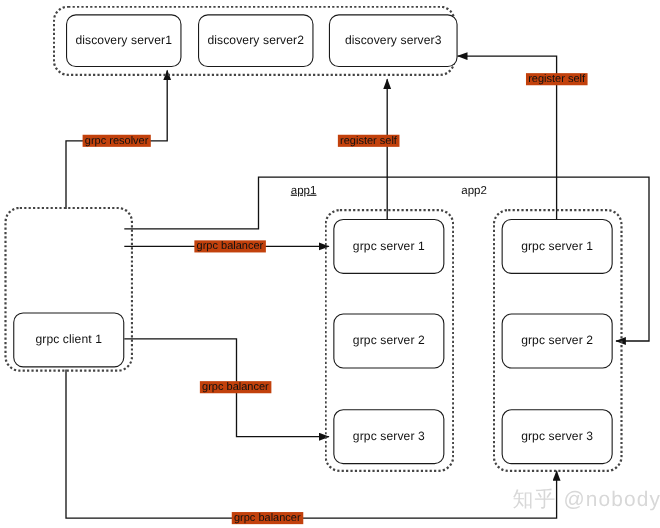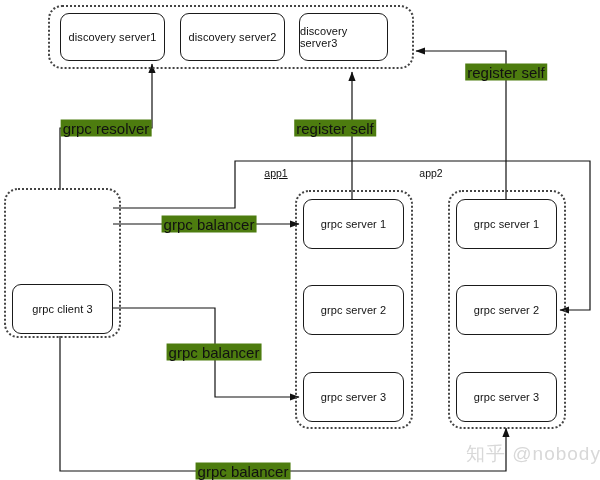--- a/index.html
+++ b/index.html
@@ -3,21 +3,21 @@
 <meta charset="utf-8">
 <style>
   html,body{margin:0;padding:0;background:#ffffff;}
   body{width:600px;height:480px;position:relative;overflow:hidden;
        font-family:"Liberation Sans",sans-serif;color:#000;}
   #canvas{position:absolute;left:0;top:0;width:600px;height:480px;border-radius:17px;}
   svg{position:absolute;left:0;top:0;width:600px;height:480px;}
   .grp{position:absolute;border:2px dotted #444;border-radius:14px;box-sizing:border-box;background:transparent;}
   .node{position:absolute;border:1px solid #1a1a1a;border-radius:9px;background:#fff;box-sizing:border-box;
         display:flex;align-items:center;justify-content:center;font-size:11px;color:#111;letter-spacing:.1px;}
-  .edge-label{position:absolute;font-size:15px;color:#111;background:#4d7c0f;padding:0 2px;white-space:nowrap;
+  .edge-label{position:absolute;font-size:10px;color:#111;background:#c2410c;padding:0 2px;white-space:nowrap;
         transform:translate(-50%,-50%);}
   .grp-label{position:absolute;font-size:10.5px;color:#111;white-space:nowrap;transform:translate(-50%,-50%);}
   .watermark{position:absolute;font-size:19px;color:#d8d8d8;white-space:nowrap;letter-spacing:1px;}
 </style>
 </head>
 <body>
 
 <div id="canvas">
 
   <svg viewBox="0 0 600 480">
@@ -40,24 +40,24 @@
 
       <path d="M113,308 L215,308 L215,397 L299,397" marker-end="url(#ah)"></path>
 
       <path d="M60,336 L60,471 L506,471 L506,428" marker-end="url(#ah)"></path>
     </g>
   </svg>
 
   <div class="grp" style="left:48px;top:5px;width:366px;height:64px;"></div>
   <div class="node" style="left:60px;top:13px;width:105px;height:48px;">discovery server1</div>
   <div class="node" style="left:180px;top:13px;width:105px;height:48px;">discovery server2</div>
-  <div class="node" style="left:299px;top:13px;width:89px;height:48px;">discovery server3</div>
+  <div class="node" style="left:299px;top:13px;width:117px;height:48px;">discovery server3</div>
 
   <div class="grp" style="left:4px;top:188px;width:117px;height:150px;"></div>
-  <div class="node" style="left:12px;top:284px;width:101px;height:50px;">grpc client 3</div>
+  <div class="node" style="left:12px;top:284px;width:101px;height:50px;">grpc client 1</div>
 
   <div class="grp" style="left:295px;top:190px;width:118px;height:239px;"></div>
   <div class="grp-label" style="left:276px;top:173px;text-decoration:underline;">app1</div>
   <div class="node" style="left:303px;top:199px;width:101px;height:50px;">grpc server 1</div>
   <div class="node" style="left:303px;top:285px;width:101px;height:50px;">grpc server 2</div>
   <div class="node" style="left:303px;top:372px;width:101px;height:50px;">grpc server 3</div>
 
   <div class="grp" style="left:448px;top:190px;width:118px;height:239px;"></div>
   <div class="grp-label" style="left:431px;top:173px;">app2</div>
   <div class="node" style="left:456px;top:199px;width:101px;height:50px;">grpc server 1</div>

